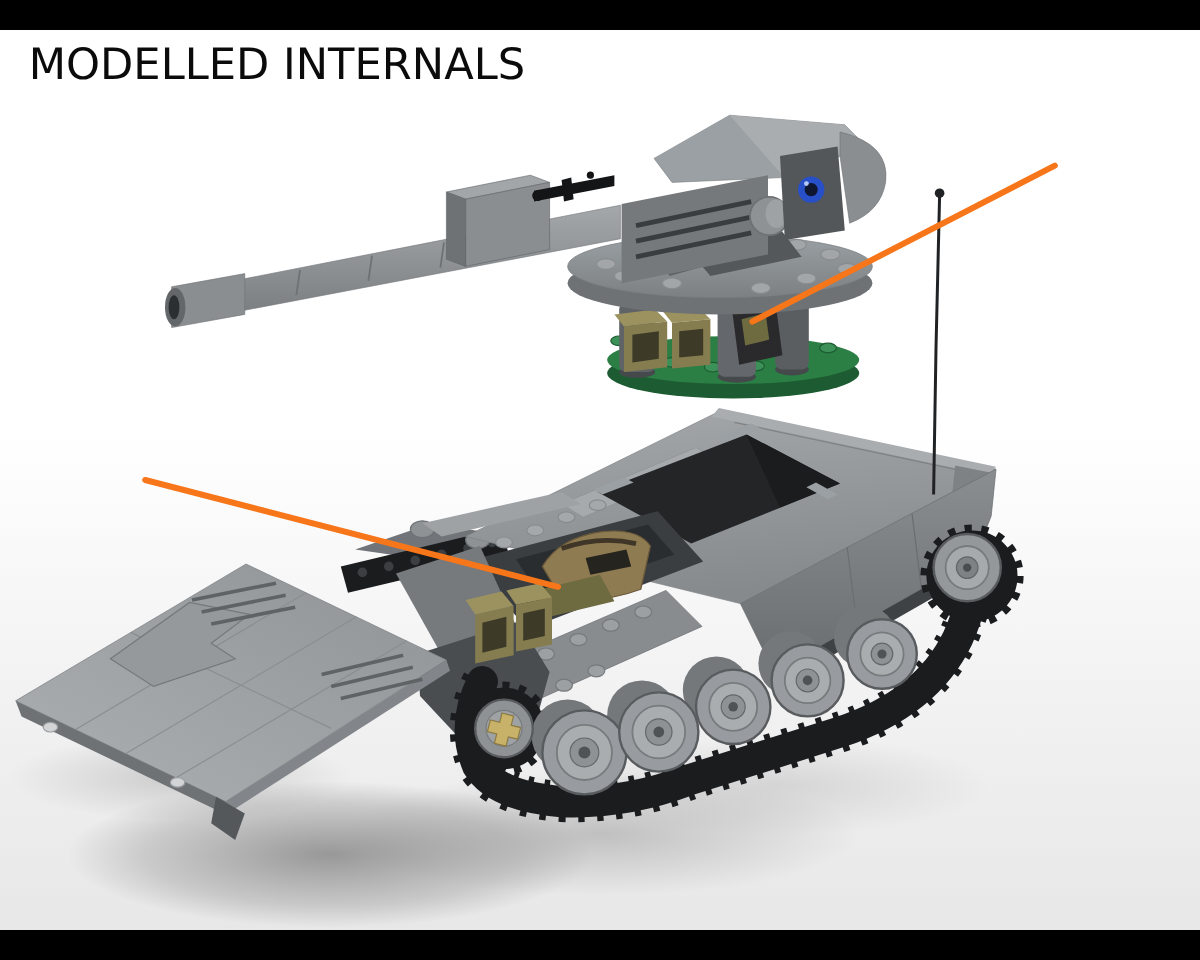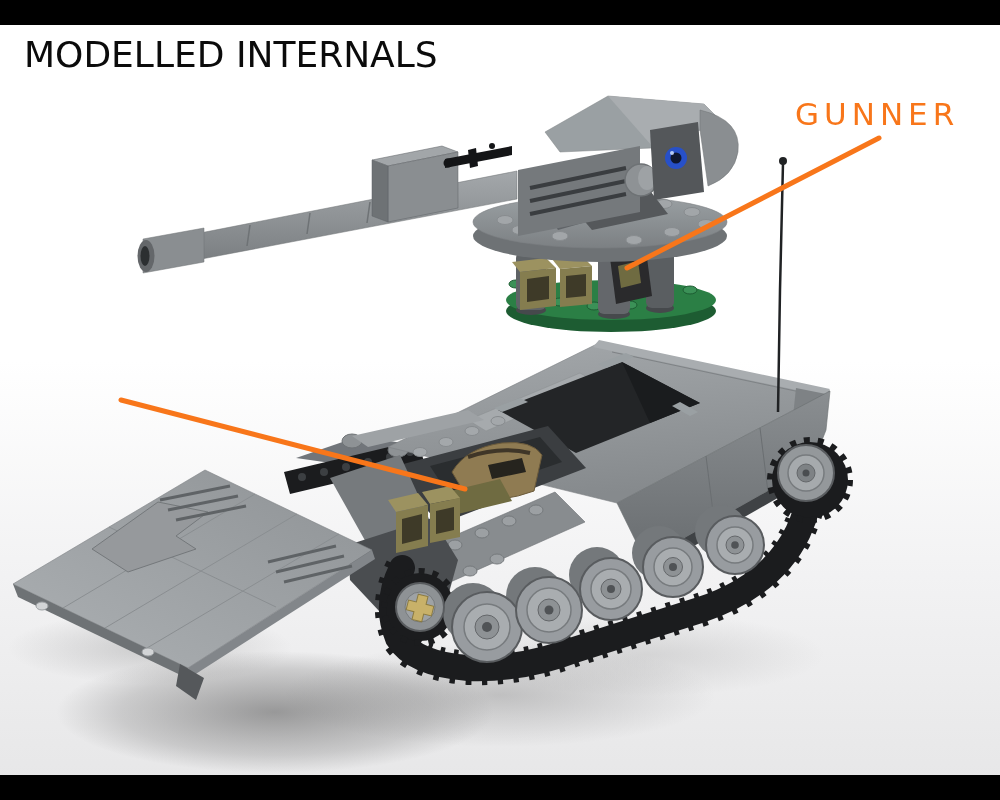--- a/index.html
+++ b/index.html
@@ -330,17 +330,16 @@
           <polygon points="468,150 476,148 478,166 470,168"></polygon>
           <circle cx="492" cy="146" r="3"></circle>
         </g>
       </g>
     </g>
 
     <line class="leader" x1="879" y1="138" x2="627" y2="268"></line>
     <line class="leader" x1="121" y1="400" x2="465" y2="489"></line>
   </svg>
 
-  <div class="callout gunner">GUNNER</div>
 
   <div class="bar top"></div>
   <div class="bar bottom"></div>
 </div>
 
 </body></html>

